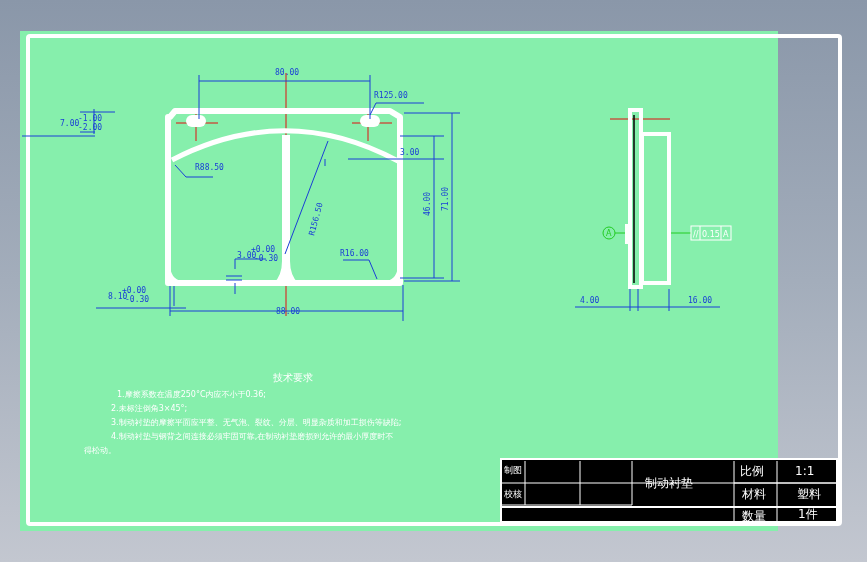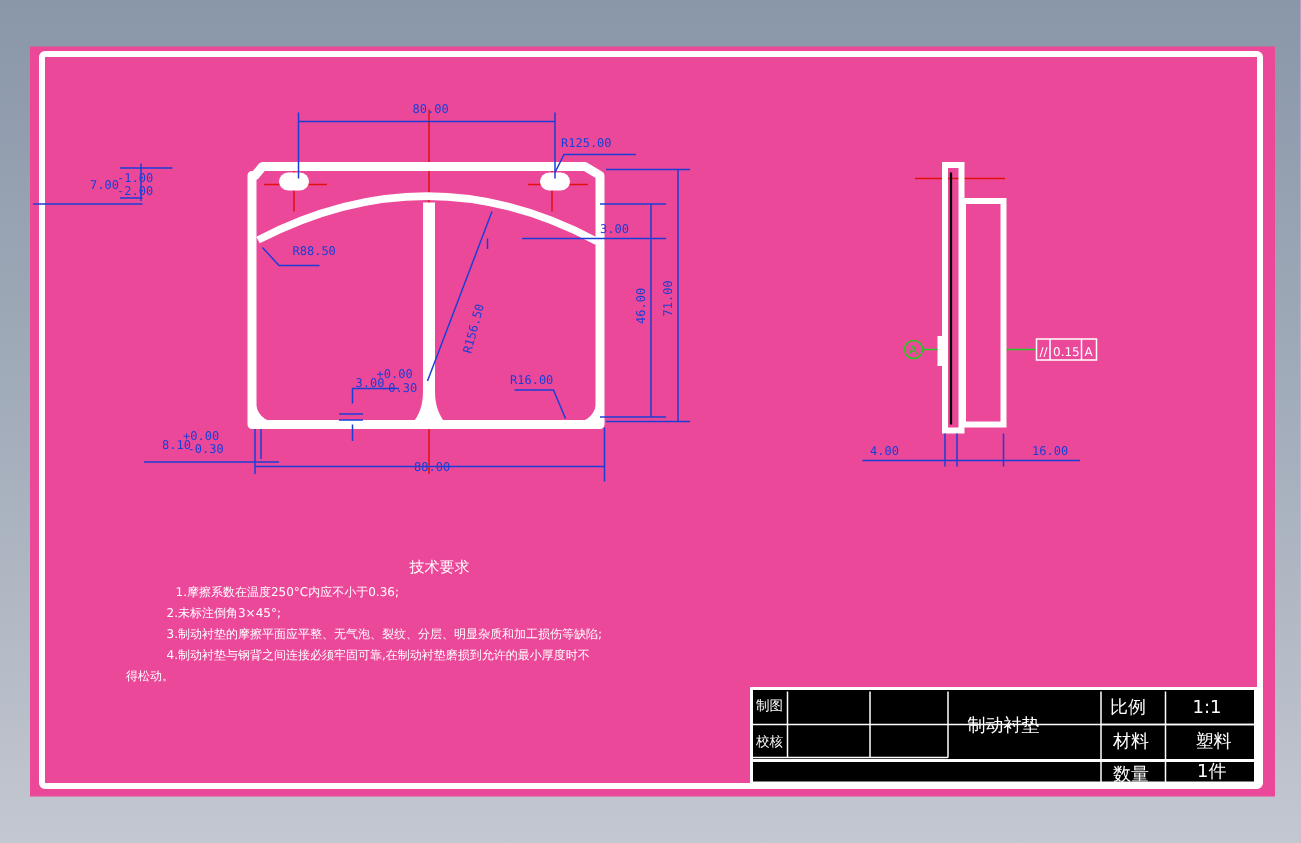--- a/index.html
+++ b/index.html
@@ -1,19 +1,19 @@
 <!DOCTYPE html>
 <html><head>
 <meta charset="utf-8">
 <style>
   html,body{margin:0;padding:0;}
   body{width:867px;height:562px;overflow:hidden;position:relative;
     background:linear-gradient(#8a97a9 0%, #a3adbb 50%, #c3c7d0 100%);
     font-family:"DejaVu Sans", sans-serif;}
-  #sheet{position:absolute;left:20px;top:31px;width:830px;height:500px;background:#ec4899;}
+  #sheet{position:absolute;left:20px;top:31px;width:758px;height:500px;background:#86efac;}
   #canvas{position:absolute;left:0;top:0;}
   .dim{fill:#1a3fd6;font-family:"DejaVu Sans Mono", monospace;font-size:8px;}
   .wt{fill:#fff;font-family:"DejaVu Sans", sans-serif;}
 </style>
 </head>
 <body>
 
 <div id="sheet">
 <svg id="canvas" width="830" height="500" viewBox="0 0 830 500">
 

